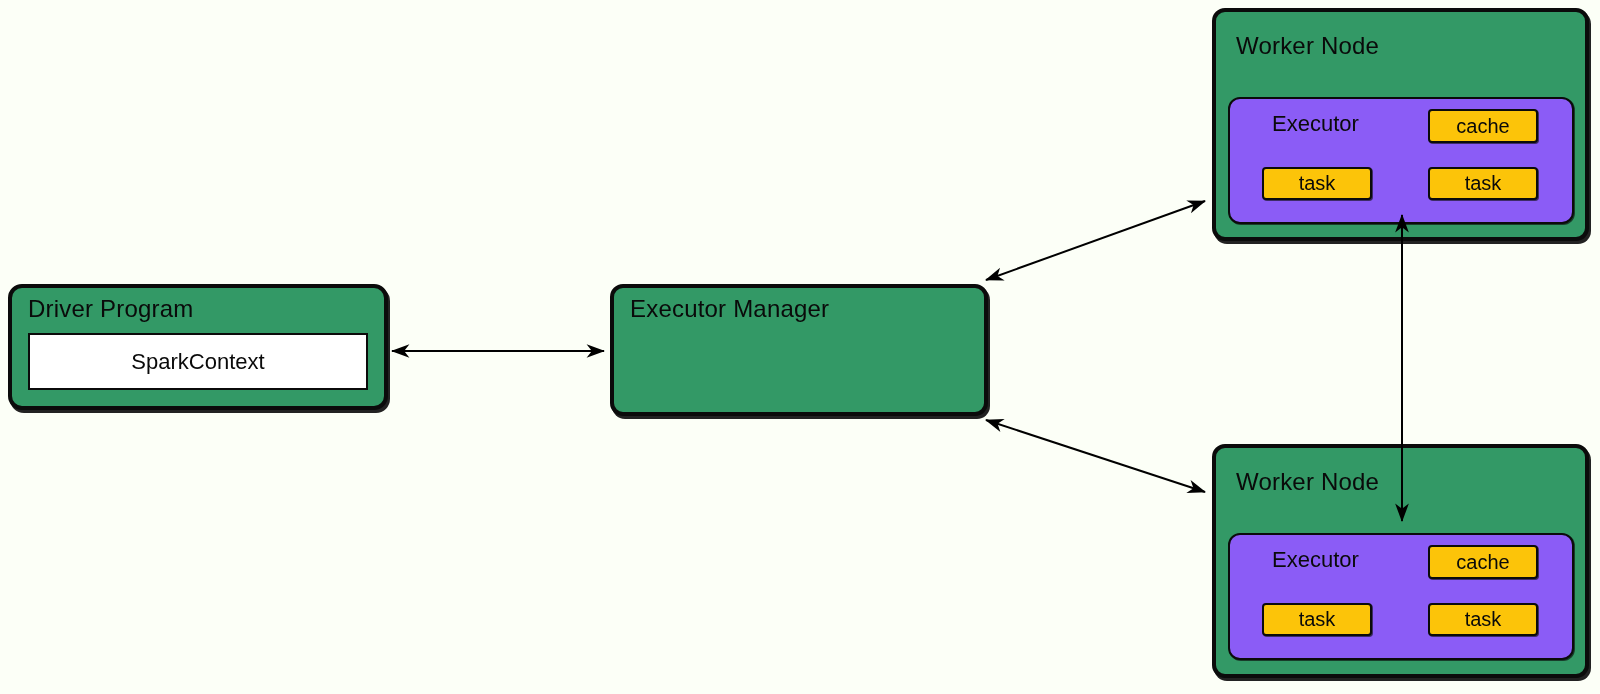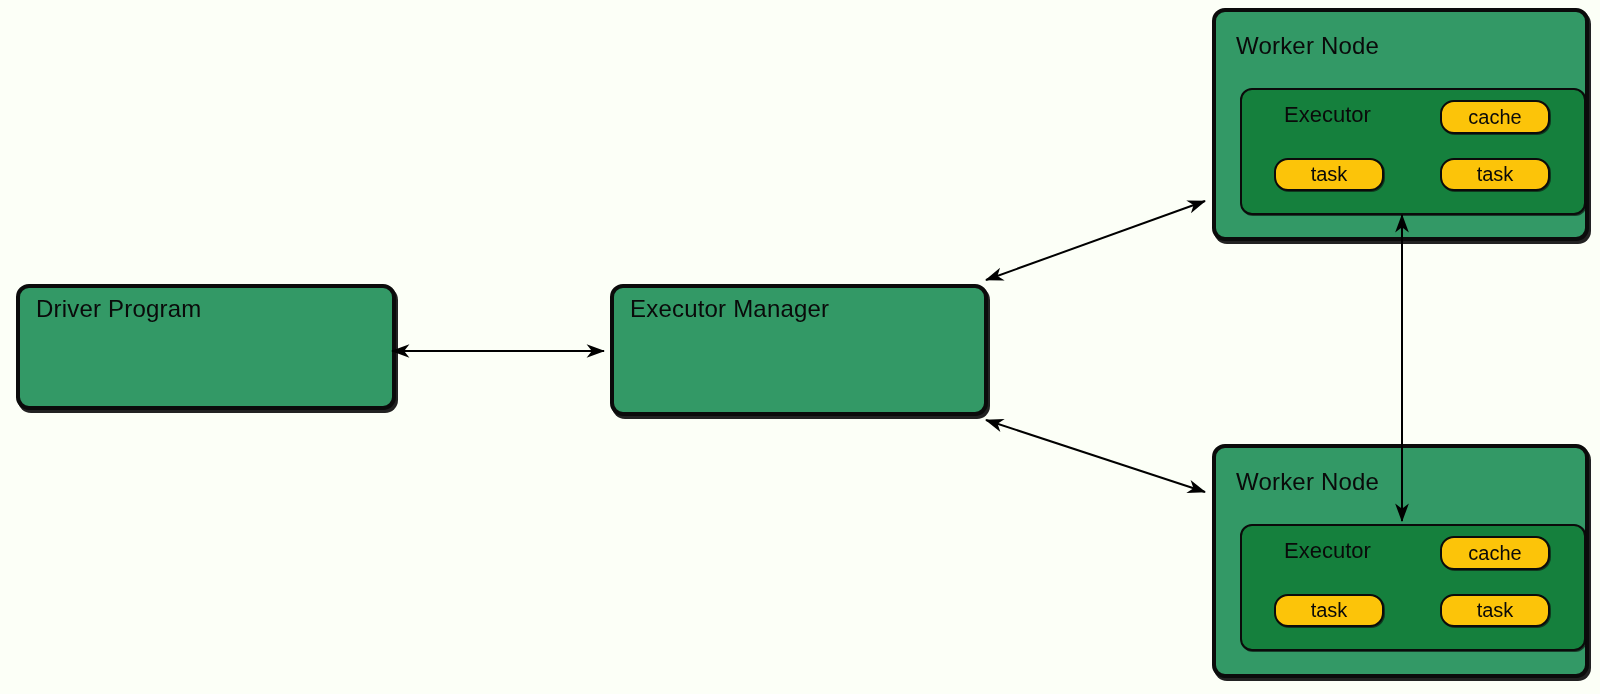--- a/index.html
+++ b/index.html
@@ -21,21 +21,21 @@
     box-shadow: 2px 3px 0 rgba(10,10,10,0.9);
   }
   .node-title {
     position: absolute;
     font-size: 24px;
     letter-spacing: 0.2px;
     white-space: nowrap;
   }
 
   
-  .driver { left: 16px; top: 284px; width: 380px; height: 126px; }
+  .driver { left: 8px; top: 284px; width: 380px; height: 126px; border-radius: 14px; }
   .driver .node-title { left: 16px; top: 7px; }
   .spark-context {
     position: absolute;
     left: 16px; top: 45px;
     width: 340px; height: 57px;
     background: #ffffff;
     border: 2px solid #0b0b0b;
     display: flex; align-items: center; justify-content: center;
     font-size: 22px;
   }
@@ -44,40 +44,39 @@
   .cluster { left: 610px; top: 284px; width: 378px; height: 132px; }
   .cluster .node-title { left: 16px; top: 7px; }
 
   
   .worker-top { left: 1212px; top: 8px; width: 377px; height: 233px; }
   .worker-bottom { left: 1212px; top: 444px; width: 377px; height: 234px; }
   .worker .node-title { left: 20px; top: 20px; }
 
   .executor {
     position: absolute;
-    left: 12px; top: 76px;
+    left: 12px; top: 85px;
     width: 346px; height: 127px;
-    background: #15803d;
+    background: #8b5cf6;
     border: 2px solid #0b0b0b;
     border-radius: 12px;
     box-shadow: 1px 1px 0 rgba(10,10,10,0.65);
-    margin-left: 12px;
   }
   .executor-label {
     position: absolute;
     left: 42px; top: 12px;
     font-size: 22px;
     white-space: nowrap;
   }
   .badge {
     position: absolute;
     width: 110px; height: 34px;
     background: #FCC409;
     border: 2px solid #0b0b0b;
-    border-radius: 14px;
+    border-radius: 4px;
     display: flex; align-items: center; justify-content: center;
     font-size: 20px;
     box-shadow: 1px 1px 0 rgba(10,10,10,0.6);
   }
   .badge.cache { left: 198px; top: 10px; }
   .badge.task-1 { left: 32px; top: 68px; height: 33px; }
   .badge.task-2 { left: 198px; top: 68px; height: 33px; }
 
   .arrow-layer {
     position: absolute; inset: 0;
@@ -85,20 +84,23 @@
     pointer-events: none;
   }
 </style>
 </head>
 <body>
 
 <div class="canvas">
 
   <div class="green-node driver">
     <div class="node-title">Driver Program</div>
+    <div class="spark-context">
+      <span>SparkContext</span>
+    </div>
   </div>
 
   <div class="green-node cluster">
     <div class="node-title">Executor Manager</div>
   </div>
 
   <div class="green-node worker worker-top">
     <div class="node-title">Worker Node</div>
     <div class="executor">
       <div class="executor-label">Executor</div>

